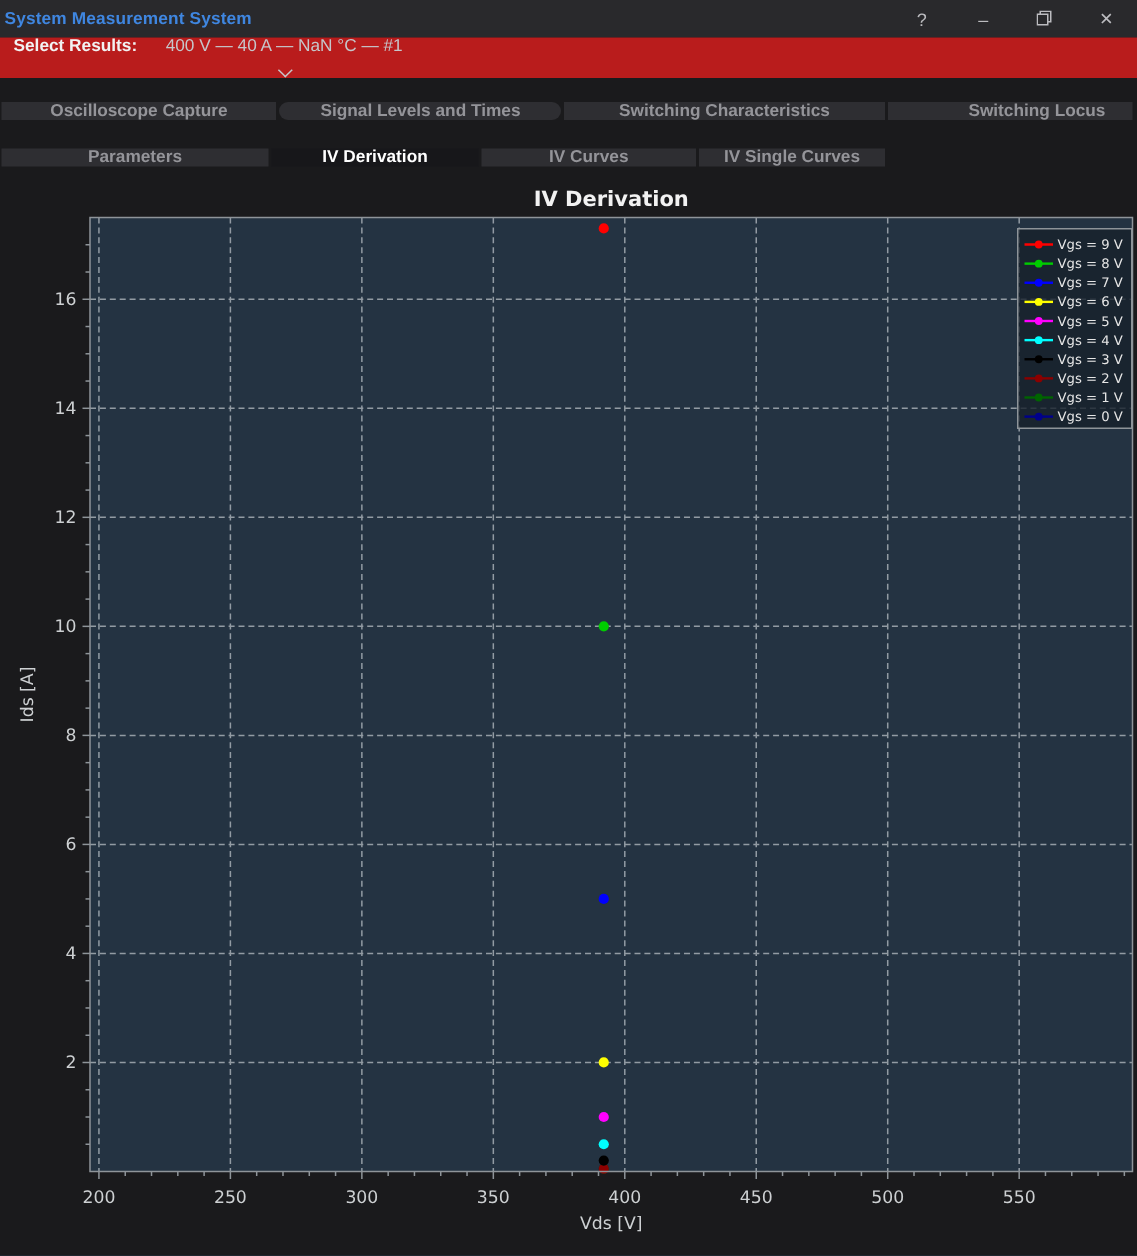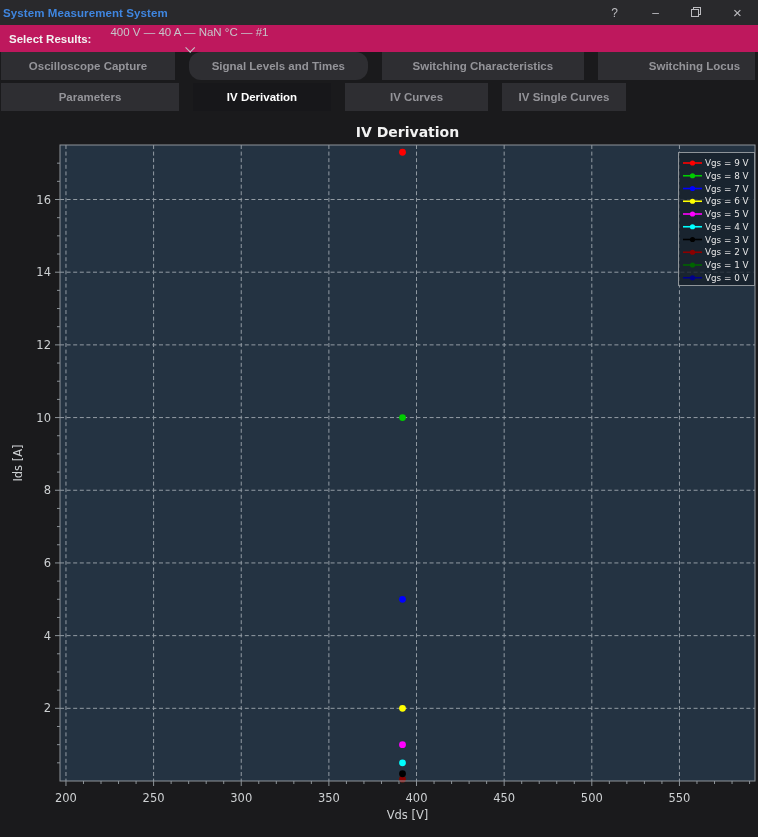--- a/index.html
+++ b/index.html
@@ -9,29 +9,29 @@
     -webkit-font-smoothing:antialiased;
   }
   
   .titlebar{position:absolute;top:0;left:0;width:758px;height:25px;background:#29292c;display:flex;align-items:center;}
   .win-title{color:#3f86e0;font-size:11.5px;font-weight:700;padding-left:3px;letter-spacing:.1px;}
   .win-controls{margin-left:auto;display:flex;height:100%;}
   .wbtn{width:41px;height:100%;background:transparent;border:none;color:#bcbcc0;font-size:12px;
         display:flex;align-items:center;justify-content:center;cursor:pointer;font-family:"Liberation Sans",sans-serif;padding:0;}
   .wbtn.close{font-size:15px;font-weight:400;}
   
-  .results-bar{position:absolute;top:25px;left:0;width:758px;height:27px;background:#be185d;
-               display:flex;align-items:center;padding-left:9px;box-sizing:border-box;}
+  .results-bar{position:absolute;top:25px;left:0;width:758px;height:27px;background:#b91c1c;
+               display:flex;align-items:flex-start;padding-left:9px;box-sizing:border-box;}
   .results-label{color:#f2f2f2;font-size:11.5px;font-weight:700;}
   .results-select{margin-left:19px;display:flex;align-items:center;gap:9px;cursor:pointer;flex-direction:column;}
   .results-value{color:#c6c6ca;font-size:11.5px;}
   .chev{width:6px;height:6px;border-right:1.6px solid #c6c6ca;border-bottom:1.6px solid #c6c6ca;
         transform:rotate(45deg) translateY(-1px);display:inline-block;margin-top:-2px;}
   
-  .tabrow{position:absolute;left:1px;width:754px;display:flex;gap:14px;}
+  .tabrow{position:absolute;left:1px;width:754px;display:flex;gap:2px;align-items:flex-end;}
   .tabrow.row1{top:52px;height:28px;}
   .tabrow.row2{top:83px;height:28px;}
   .tab{background:#2e2e32;color:#949499;font-size:11.5px;font-weight:700;
        display:flex;align-items:center;justify-content:center;cursor:pointer;box-sizing:border-box;}
   .tab.active{background:#17171a;color:#ffffff;}
   .row1 .tab:nth-child(1){width:184px;}
   .row1 .tab:nth-child(2){width:189px;border-radius:12px;}
   .row1 .tab:nth-child(3){width:214px;}
   .row1 .tab:nth-child(4){width:164px;padding-left:36px;}
   .row2 .tab:nth-child(1){width:178px;}

